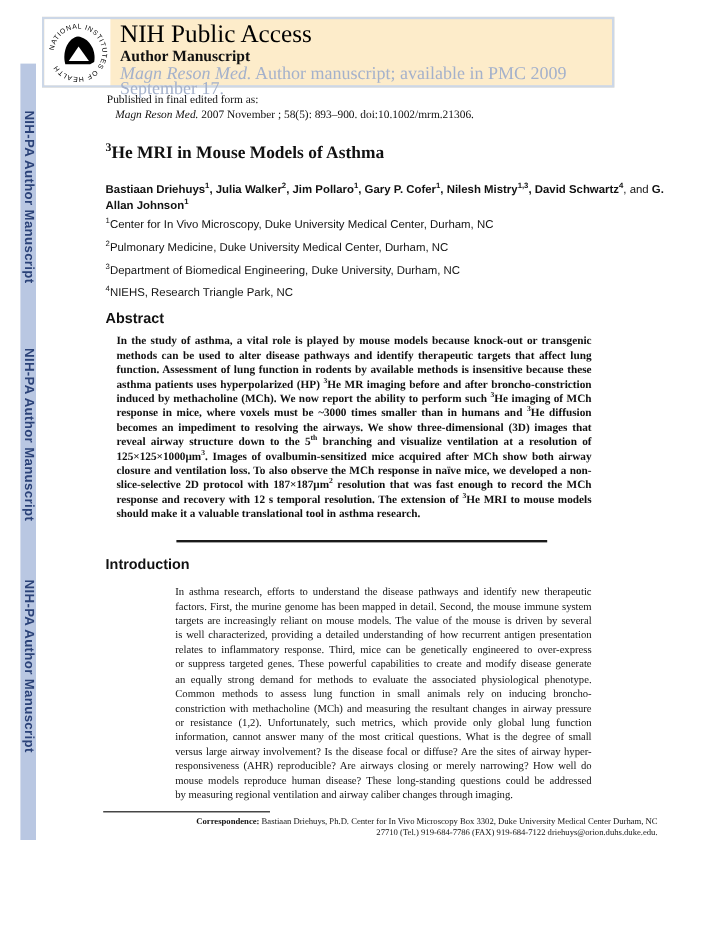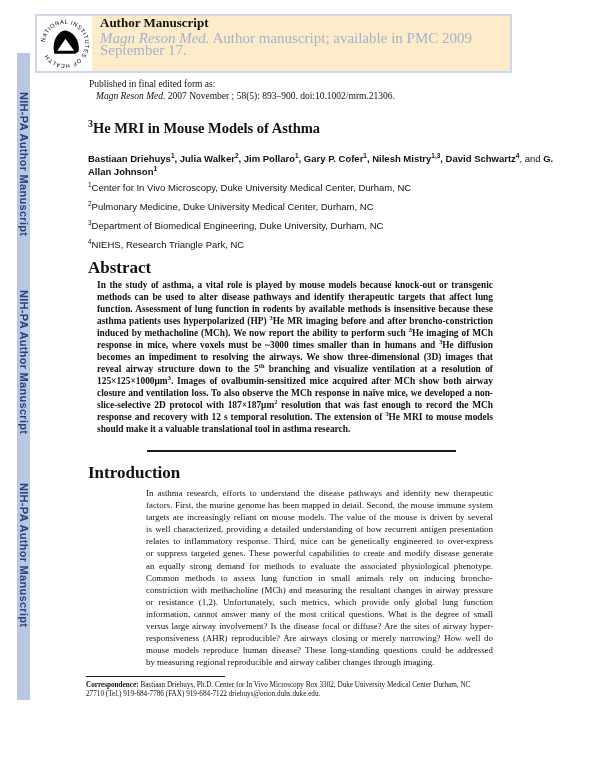--- a/index.html
+++ b/index.html
@@ -29,32 +29,32 @@
 
   .title{position:absolute;left:88px;top:120px;margin:0;
          font-family:Liberation Serif, serif;font-size:14.5px;font-weight:bold;}
   .authors{position:absolute;left:88px;top:152px;width:468px;
            font-family:"Liberation Sans",sans-serif;font-size:9.5px;font-weight:bold;line-height:13px;}
   .affiliations{position:absolute;left:88px;top:183px;
                 font-family:"Liberation Sans",sans-serif;font-size:9.5px;}
   .affiliations .line{line-height:10px;margin-bottom:9px;}
 
   .section-heading{position:absolute;left:88px;margin:0;
-                   font-family:Liberation Serif, serif;font-size:17px;font-weight:bold;}
+                   font-family:Liberation Sans, sans-serif;font-size:12px;font-weight:bold;}
   .h-abstract{top:258px}.h-intro{top:463px}
 
   .para{position:absolute;color:#111;}
   .abstract-body{left:97px;top:279px;width:396px;font-size:9.4px;line-height:12px;font-weight:bold;}
   .intro-body{left:146px;top:487px;width:347px;font-size:8.9px;line-height:12.1px;}
   .justified .line{text-align:justify;text-align-last:justify;}
   .justified .line.last{text-align-last:left;}
 
   .rule-mid{position:absolute;left:147px;top:450px;width:309px;height:2px;background:#1a1a1a;}
   .rule-foot{position:absolute;left:86px;top:676px;width:139px;height:1px;background:#1a1a1a;}
-  .footnote{position:absolute;left:86px;top:681px;width:462px;font-size:7.2px;line-height:9px;}
+  .footnote{position:absolute;left:86px;top:681px;width:462px;font-size:7.2px;line-height:9px;text-align:right;}
 
   sup{font-size:68%;line-height:0;}
   .logo-svg text{font-family:"Liberation Sans",sans-serif;}
 </style>
 </head>
 <body>
 
 <div class="page">
 
   <div class="watermark-bar"></div>
@@ -68,20 +68,21 @@
         <path id="logo-circle-path" d="M6 27 A21 21 0 1 1 48 27 A21 21 0 1 1 6 27" fill="none"></path>
         <text font-size="6" letter-spacing="0.6" fill="#000">
           <textPath href="#logo-circle-path" startOffset="2">NATIONAL INSTITUTES OF HEALTH</textPath>
         </text>
         <path d="M27 13 C36 14 43 24 41 35 L37.5 37 L16 37 C13 26 18.5 14 27 13 Z" fill="#000"></path>
         <path d="M27.5 21.5 L36.5 34 L19 34 Z" fill="#fff"></path>
         <path d="M23 18 C25 15.5 30 15.5 32 18 L27.5 20.5 Z" fill="#000"></path>
       </svg>
     </div>
     <div class="band-text">
+      <div class="band-title">NIH Public Access</div>
       <div class="band-subtitle">Author Manuscript</div>
       <div class="band-availability"><span style="font-style: italic;">Magn Reson Med.</span><span> Author manuscript; available in PMC 2009 September 17.</span></div>
     </div>
   </header>
 
   <div class="published">Published in final edited form as:</div>
   <div class="citation"><span style="font-style: italic;">Magn Reson Med.</span><span> 2007 November ; 58(5): 893–900. doi:10.1002/mrm.21306.</span></div>
 
   <h1 class="title"><sup>3</sup><span>He MRI in Mouse Models of Asthma</span></h1>
 
@@ -122,21 +123,21 @@
       <div class="line"><span>relates to inflammatory response. Third, mice can be genetically engineered to over-express</span></div>
       <div class="line"><span>or suppress targeted genes. These powerful capabilities to create and modify disease generate</span></div>
       <div class="line"><span>an equally strong demand for methods to evaluate the associated physiological phenotype.</span></div>
       <div class="line"><span>Common methods to assess lung function in small animals rely on inducing broncho-</span></div>
       <div class="line"><span>constriction with methacholine (MCh) and measuring the resultant changes in airway pressure</span></div>
       <div class="line"><span>or resistance (1,2). Unfortunately, such metrics, which provide only global lung function</span></div>
       <div class="line"><span>information, cannot answer many of the most critical questions. What is the degree of small</span></div>
       <div class="line"><span>versus large airway involvement? Is the disease focal or diffuse? Are the sites of airway hyper-</span></div>
       <div class="line"><span>responsiveness (AHR) reproducible? Are airways closing or merely narrowing? How well do</span></div>
       <div class="line"><span>mouse models reproduce human disease? These long-standing questions could be addressed</span></div>
-      <div class="line last"><span>by measuring regional reproducible and airway caliber changes through imaging.</span></div>
+      <div class="line last"><span>by measuring regional ventilation and airway caliber changes through imaging.</span></div>
     </div>
 
   <div class="rule-foot"></div>
   <div class="footnote">
       <div class="line"><span style="font-weight: bold;">Correspondence:</span><span> Bastiaan Driehuys, Ph.D. Center for In Vivo Microscopy Box 3302, Duke University Medical Center Durham, NC</span></div>
       <div class="line last"><span>27710 (Tel.) 919-684-7786 (FAX) 919-684-7122 driehuys@orion.duhs.duke.edu.</span></div>
     </div>
 
 </div>
 

